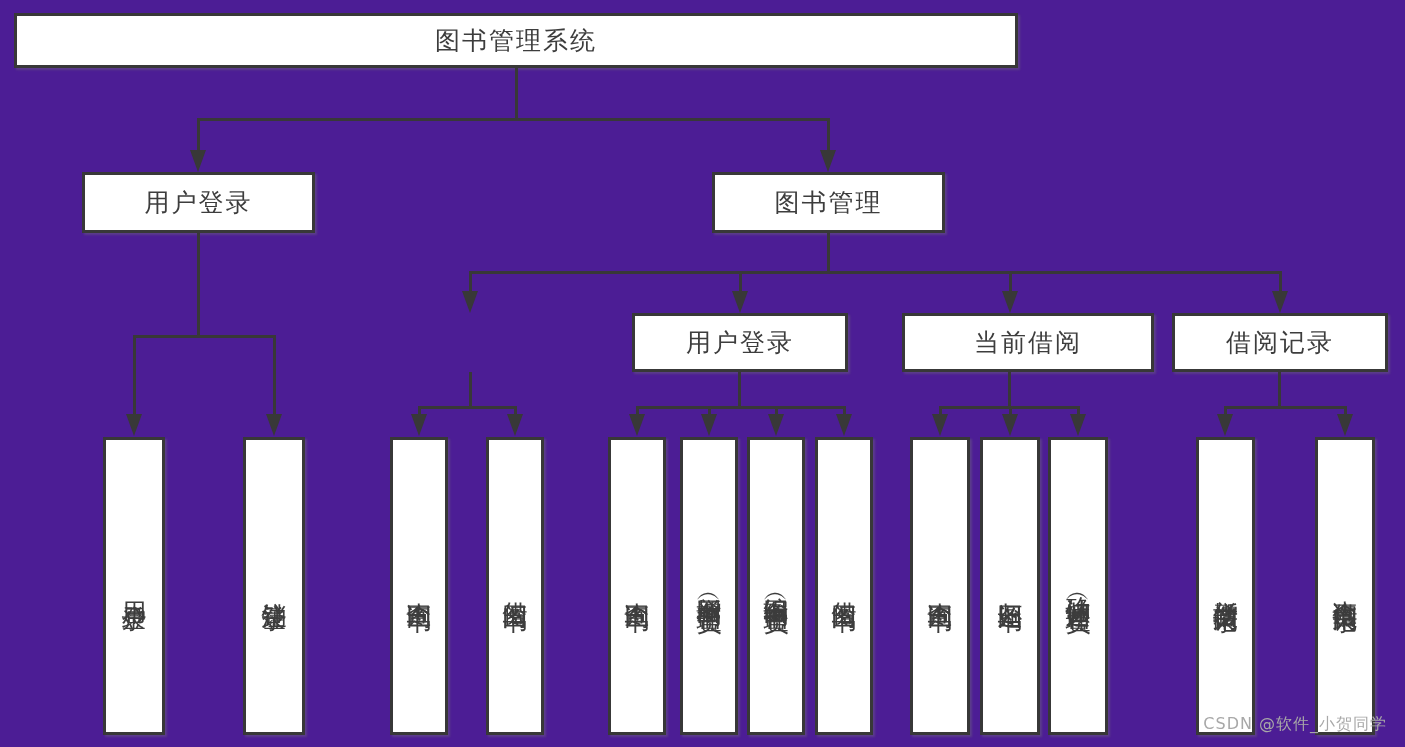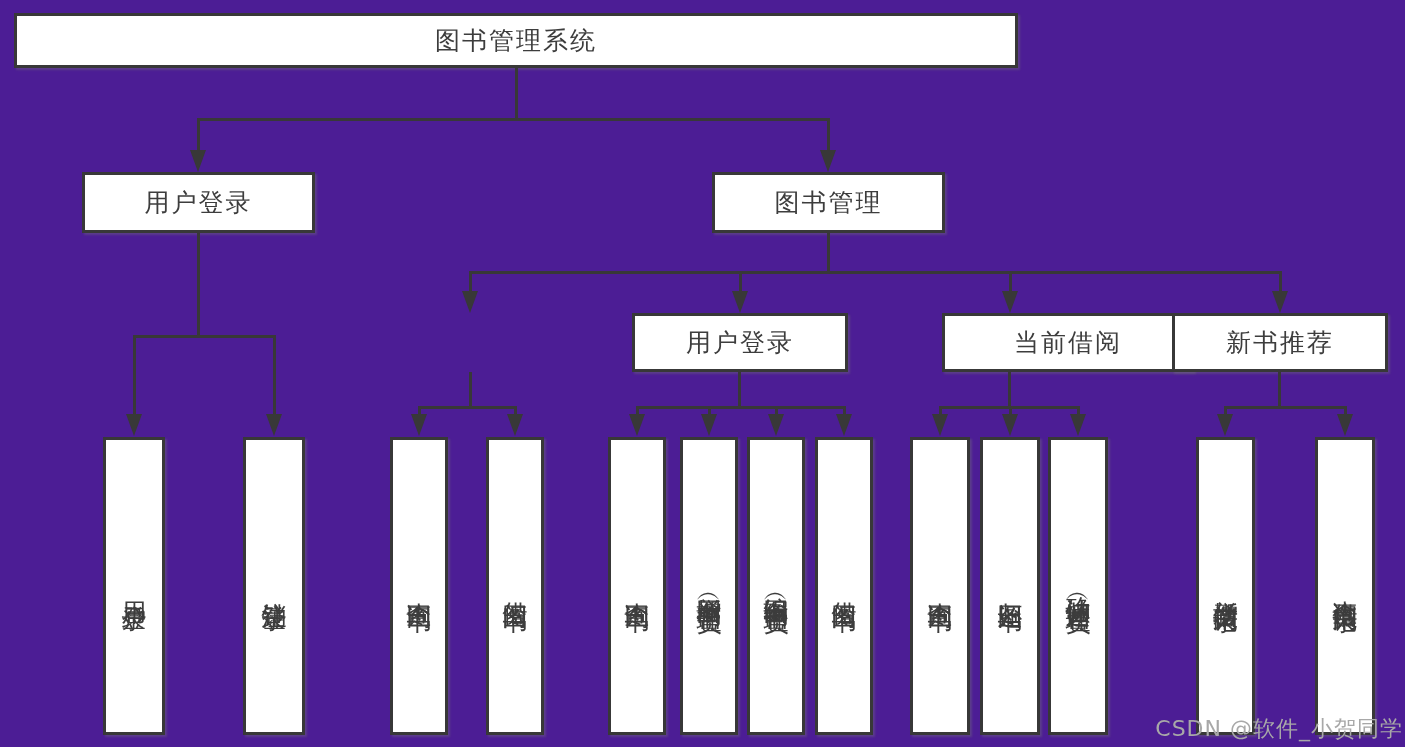--- a/index.html
+++ b/index.html
@@ -25,21 +25,21 @@
   .ls-tight{letter-spacing:4px;}
   .vline,.hline{position:absolute;background:#383838;}
   .vline{width:3px;}
   .hline{height:3px;}
   .arrow{
     position:absolute;width:0;height:0;
     border-left:8px solid transparent;border-right:8px solid transparent;
     border-top:22px solid #383838;transform:translateX(-50%);
   }
   .watermark{
-    position:absolute;top:714px;right:2px;font-size:22px;color:#a8a8a8;
+    position:absolute;top:714px;right:18px;font-size:16px;color:#a8a8a8;
     letter-spacing:1px;z-index:5;white-space:nowrap;
   }
 </style>
 </head>
 <body>
 
 <div id="canvas">
 
   <div class="node" style="left:14px;top:13px;width:1004px;height:55px;">
     <span class="lbl">图书管理系统</span>
@@ -73,25 +73,25 @@
   <div class="vline" style="left:739px;top:271px;height:24px;"></div>
   <div class="arrow" style="left:740px;top:291px;"></div>
   <div class="vline" style="left:1009px;top:271px;height:24px;"></div>
   <div class="arrow" style="left:1010px;top:291px;"></div>
   <div class="vline" style="left:1279px;top:271px;height:24px;"></div>
   <div class="arrow" style="left:1280px;top:291px;"></div>
 
   <div class="node" style="left:632px;top:313px;width:216px;height:59px;">
     <span class="lbl">用户登录</span>
   </div>
-  <div class="node" style="left:902px;top:313px;width:252px;height:59px;margin-left:40px;">
+  <div class="node" style="left:902px;top:313px;width:252px;height:59px;">
     <span class="lbl">当前借阅</span>
   </div>
   <div class="node" style="left:1172px;top:313px;width:216px;height:59px;">
-    <span class="lbl">新书推荐</span>
+    <span class="lbl">借阅记录</span>
   </div>
 
   <div class="vline" style="left:469px;top:372px;height:36px;"></div>
   <div class="hline" style="left:418px;top:406px;width:98px;"></div>
   <div class="vline" style="left:418px;top:406px;height:12px;"></div>
   <div class="arrow" style="left:419px;top:414px;"></div>
   <div class="vline" style="left:514px;top:406px;height:12px;"></div>
   <div class="arrow" style="left:515px;top:414px;"></div>
 
   <div class="vline" style="left:738px;top:372px;height:36px;"></div>

